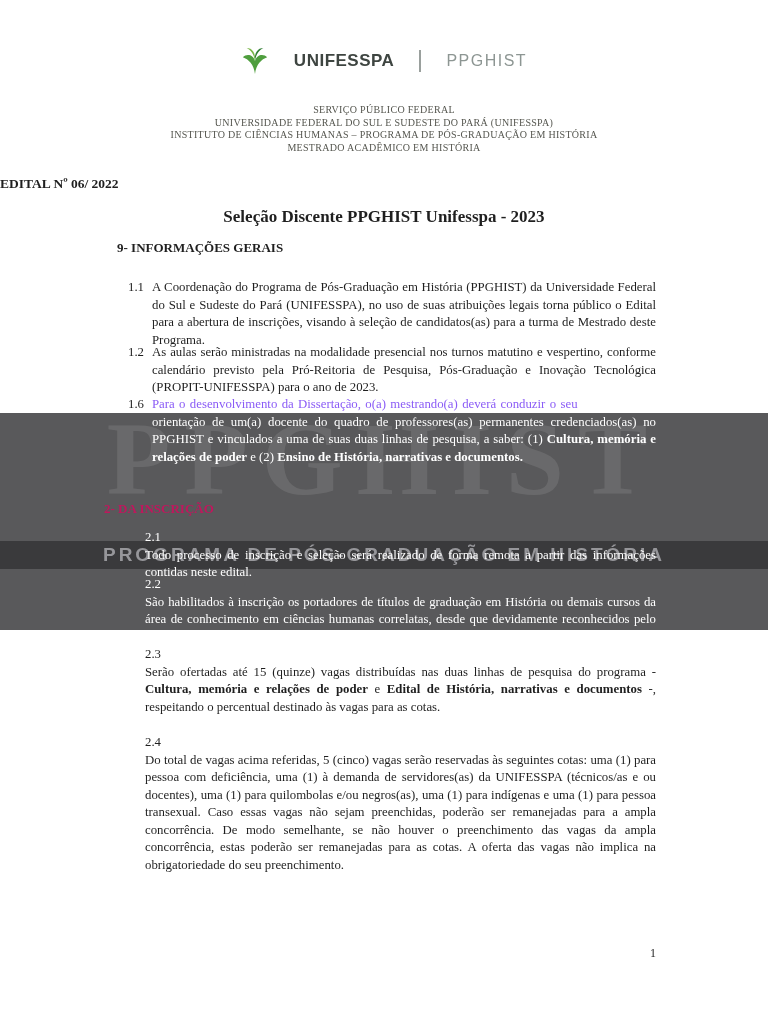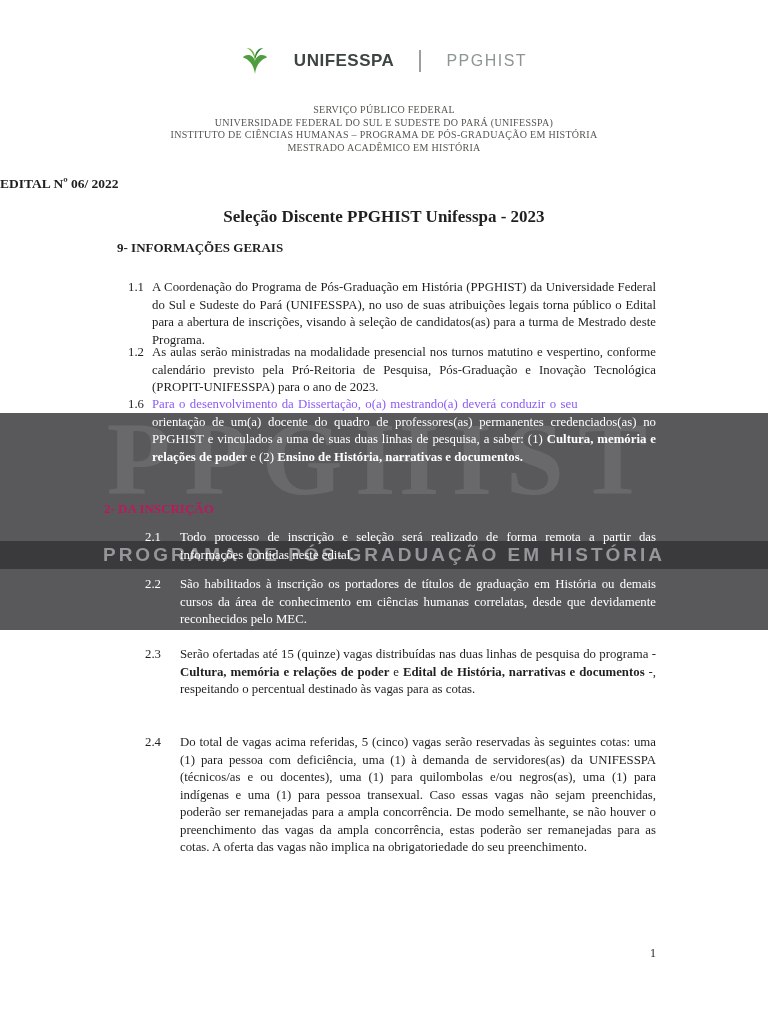--- a/index.html
+++ b/index.html
@@ -93,21 +93,21 @@
   
   .item {
     display:flex;
     font-size:12.8px;
     line-height:17.5px;
   }
   .item .num { flex:none; }
   .item .txt { flex:1; text-align:justify; }
   .lvl1 { left:128px; width:528px; }
   .lvl1 .num { width:24px; }
-  .lvl2 { left:145px; width:511px; }
+  .lvl2 { left:145px; width:511px;flex-direction:column; }
   .lvl2 .num { width:35px; }
 
   .i11 { top:266px;margin-top:13px; }
   .i12 { top:344px; }
   .i13 { top:396px; }
   .i21 { top:529px; }
   .i22 { top:576px; }
   .i23 { top:646px; }
   .i24 { top:734px; }
 

